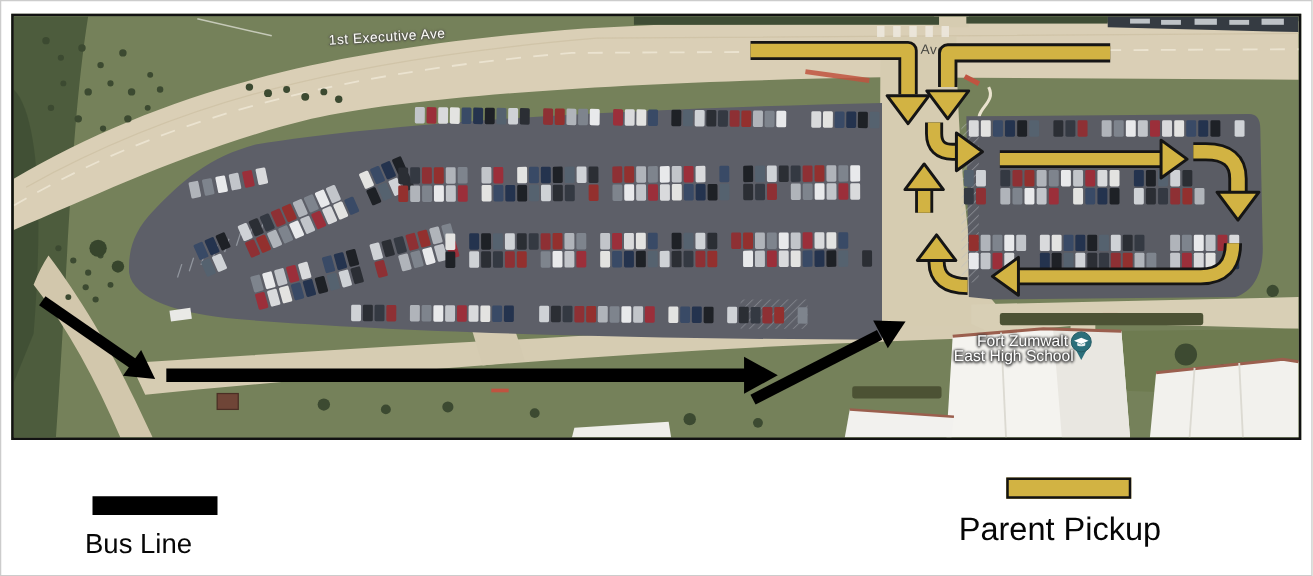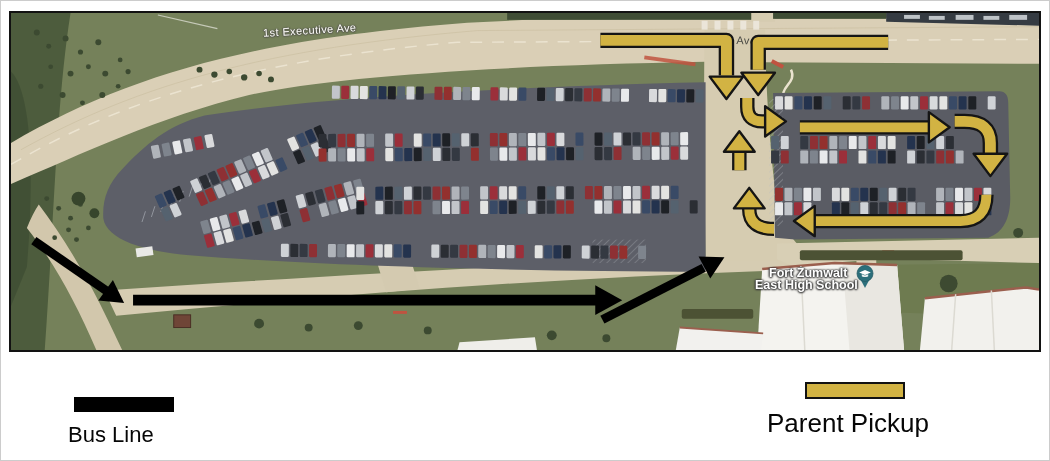--- a/index.html
+++ b/index.html
@@ -11,21 +11,21 @@
   .map-frame svg.layer{position:absolute;left:0;top:0;width:100%;height:100%;pointer-events:none;}
   .street-label{position:absolute;font-size:11px;letter-spacing:.4px;white-space:nowrap;
         color:#fdfdf8;z-index:20;
         text-shadow:0 0 2px rgba(95,95,88,.95),0 1px 1px rgba(84,84,78,.85),
                     1px 0 1px rgba(84,84,78,.85),-1px 0 1px rgba(84,84,78,.85);}
   .street-label.l1{left:252px;top:11px;transform:rotate(-3.5deg);}
   .street-label.l2{left:652px;top:20px;transform:rotate(2deg);color:rgba(64,64,58,.95);
         text-shadow:0 0 1px rgba(235,228,210,.55);}
   #arrows{z-index:30;}
   .school-label{position:absolute;left:744px;top:254px;width:112px;z-index:40;
-        font-size:12.5px;font-weight:700;line-height:12px;color:#ffffff;
+        font-size:12.5px;font-weight:400;line-height:12px;color:#ffffff;text-align:center;
         text-shadow:0 0 2px #3c3c3c,0 1px 2px #3c3c3c,1px 0 2px #3c3c3c,-1px 0 2px #3c3c3c;}
   .school-label .sl1{margin-left:14px;}
   .pin{position:absolute;left:845px;top:251px;z-index:41;}
   .legend-swatch-bus{position:absolute;left:73px;top:396px;width:100px;height:15px;
         background:var(--bus,#000);}
   .legend-label-bus{position:absolute;left:67px;top:421px;font-size:22px;color:#060606;}
   .legend-swatch-pickup{position:absolute;left:804px;top:381px;width:96px;height:13px;
         background:var(--pickup,#d2b343);border:2px solid #121212;}
   .legend-label-pickup{position:absolute;left:766px;top:407px;font-size:26px;color:#060606;}
 </style>

